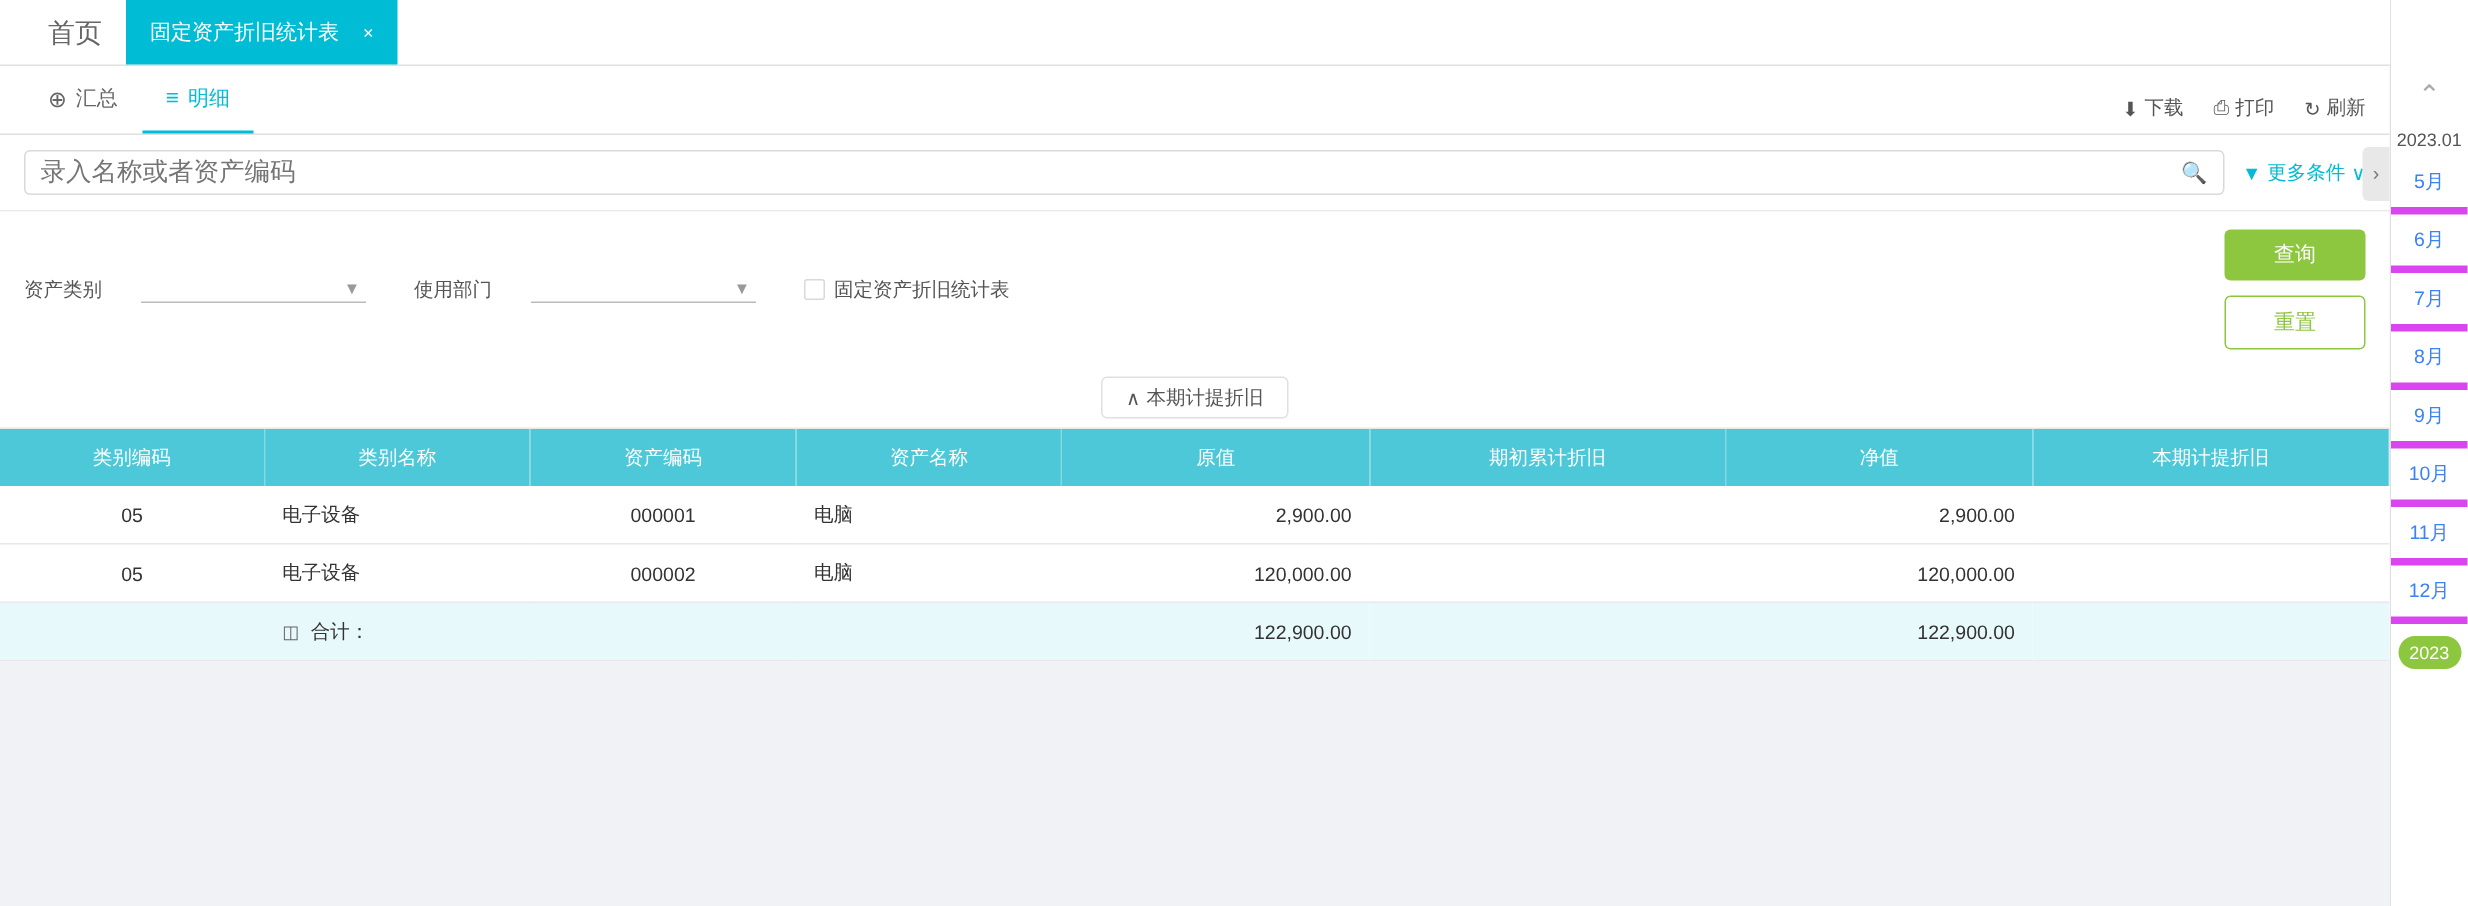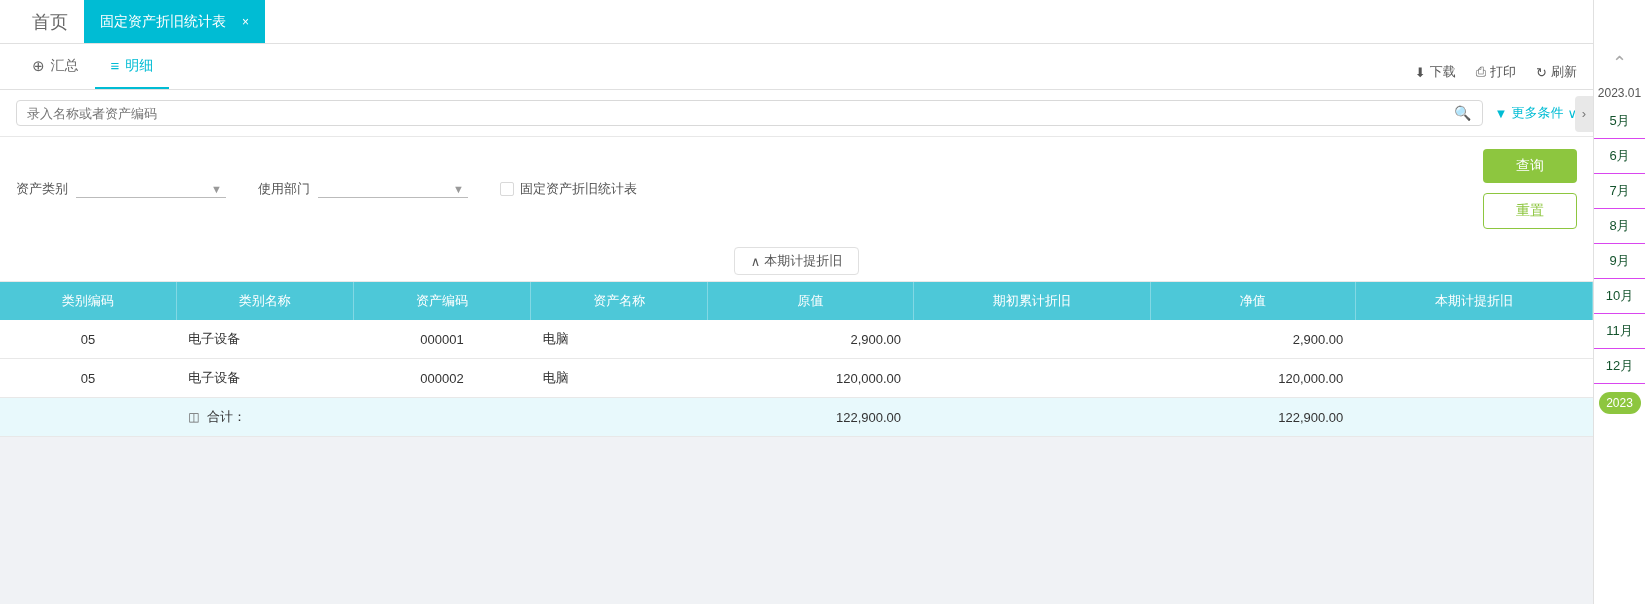--- a/index.html
+++ b/index.html
@@ -60,41 +60,41 @@
       padding: 10px 16px;
       display: flex; align-items: center; gap: 12px;
       border-bottom: 1px solid #e8e8e8;
     }
     .search-input-wrap {
       display: flex; align-items: center; gap: 8px;
       border: 1px solid #d9d9d9; border-radius: 4px;
       padding: 4px 10px; background: #fff; flex: 1;
     }
     .search-input-wrap input {
-      border: none; outline: none; font-size: 13px; color: #999; width: 100%;
+      border: none; outline: none; font-size: 17px; color: #999; width: 100%;
       font-family: inherit;
     }
     .search-icon { color: #999; font-size: 14px; }
     .filter-more {
       display: flex; align-items: center; gap: 4px;
       color: #00bcd4; cursor: pointer; font-size: 13px; white-space: nowrap;
     }
 
     
     .adv-filter {
       background: #fff;
       padding: 12px 16px 0 16px;
       border-bottom: 1px solid #e8e8e8;
       position: relative;
     }
     .adv-filter-row {
       display: flex; align-items: center; gap: 32px; padding-bottom: 12px;
     }
     .filter-field {
-      display: flex; align-items: center; gap: 8px;
+      display: flex; align-items: center; gap: 26px;
     }
     .filter-label { color: #555; font-size: 13px; white-space: nowrap; }
     .filter-select {
       display: flex; align-items: center; gap: 4px;
       border-bottom: 1px solid #bbb; padding: 2px 4px;
       min-width: 150px; cursor: pointer; color: #333;
     }
     .filter-select .chevron { color: #999; font-size: 11px; }
     .filter-checkbox-wrap {
       display: flex; align-items: center; gap: 6px;
@@ -146,22 +146,22 @@
       position: fixed; right: 0; top: 0; bottom: 0;
       width: 52px;
       background: #fff;
       border-left: 1px solid #e0e0e0;
       display: flex; flex-direction: column; align-items: center;
       padding-top: 44px;
       z-index: 100;
     }
     .month-item {
       width: 100%; text-align: center;
-      padding: 8px 0; font-size: 13px; color: #14532d; cursor: pointer;
-      border-bottom: 1px solid #d946ef;
+      padding: 8px 0; font-size: 13px; color: #3b82f6; cursor: pointer;
+      border-bottom: 5px solid #d946ef;
     }
     .year-badge {
       background: #8dc63f; color: #fff; font-size: 12px;
       width: 42px; height: 22px; border-radius: 11px;
       display: flex; align-items: center; justify-content: center;
       margin: 8px auto;
     }
     .scroll-up { color: #aaa; font-size: 18px; padding: 8px 0; cursor: pointer; }
 
     .main-content { margin-right: 52px; }

